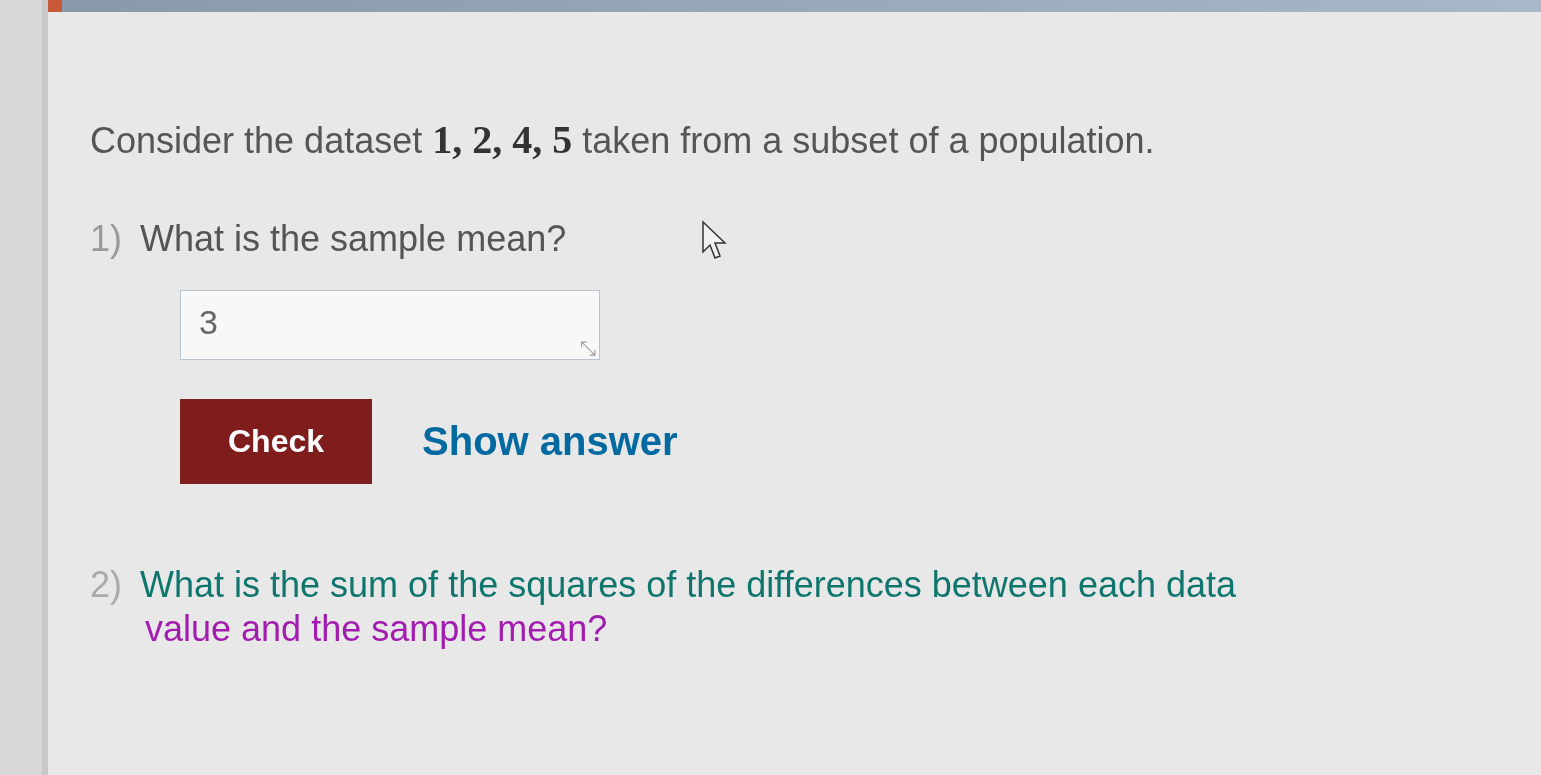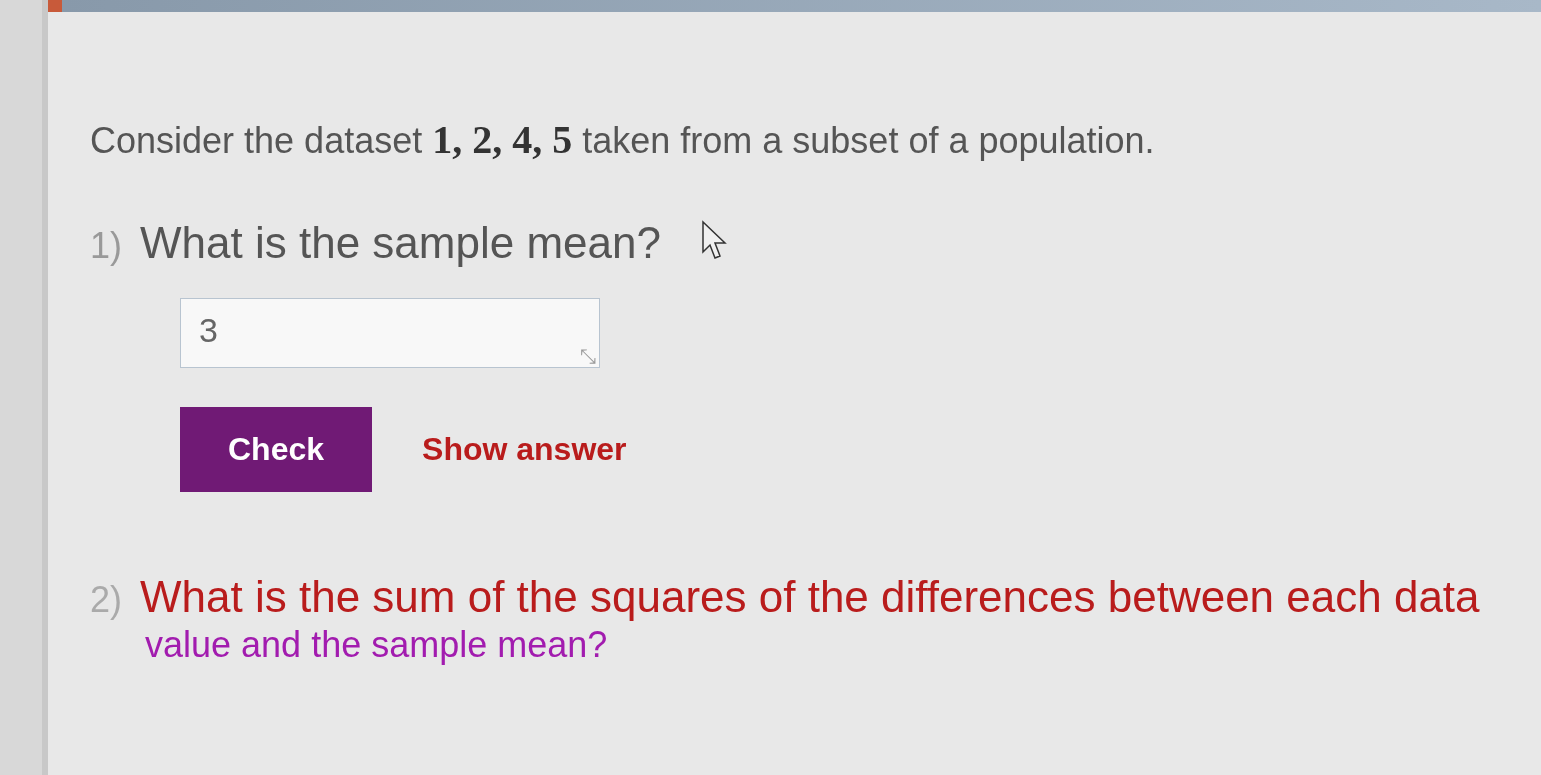--- a/index.html
+++ b/index.html
@@ -62,21 +62,21 @@
       align-items: baseline;
       margin-bottom: 30px;
     }
     .q-num {
       font-size: 36px;
       color: #999;
       margin-right: 18px;
       font-weight: 400;
     }
     .q-text {
-      font-size: 44px;
+      font-size: 36px;
       color: #555;
       font-weight: 400;
     }
     .answer-input {
       margin-left: 90px;
       width: 420px;
       height: 70px;
       border: 1px solid #b8c4d0;
       background: #f8f8f8;
       font-size: 34px;
@@ -99,39 +99,39 @@
       pointer-events: none;
     }
     .buttons {
       margin-left: 90px;
       margin-top: 35px;
       display: flex;
       align-items: center;
       gap: 50px;
     }
     .check-btn {
-      background: #701a75;
+      background: #7f1d1d;
       color: #fff;
       border: none;
       font-size: 32px;
       font-weight: bold;
       padding: 24px 48px;
       cursor: pointer;
     }
     .show-answer {
-      color: #b91c1c;
-      font-size: 32px;
+      color: #0369a1;
+      font-size: 40px;
       font-weight: bold;
       cursor: pointer;
     }
     .q2 {
       margin-top: 80px;
     }
     .q2 .q-text {
-      color: #b91c1c;
+      color: #0f766e;
     }
     .q2 .q-num {
       color: #aaa;
     }
     .q2-body {
       font-size: 36px;
       color: #a21caf;
       margin-left: 55px;
       margin-top: -28px;
     }

